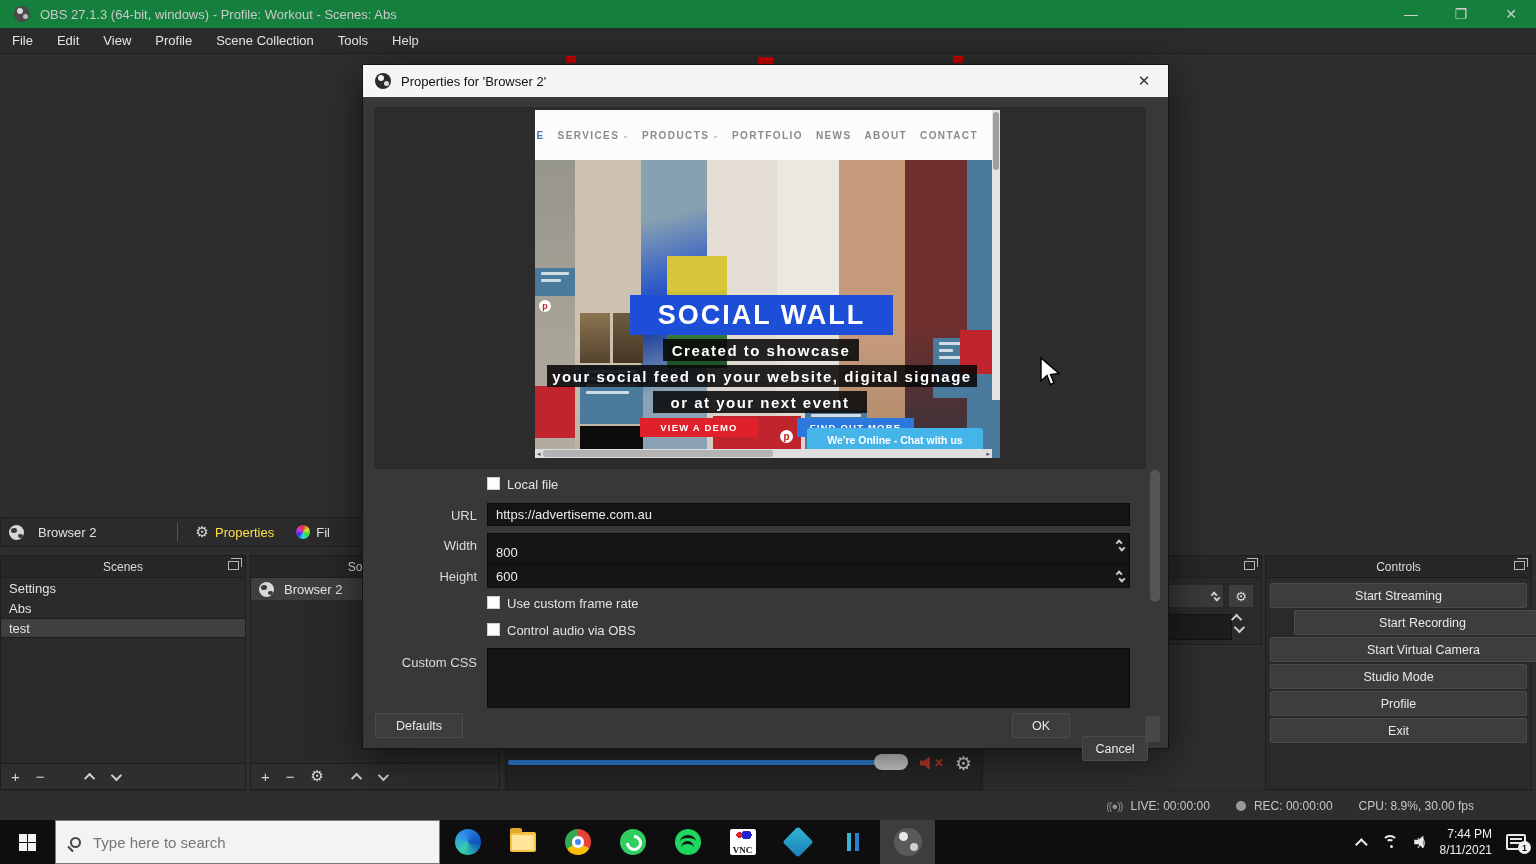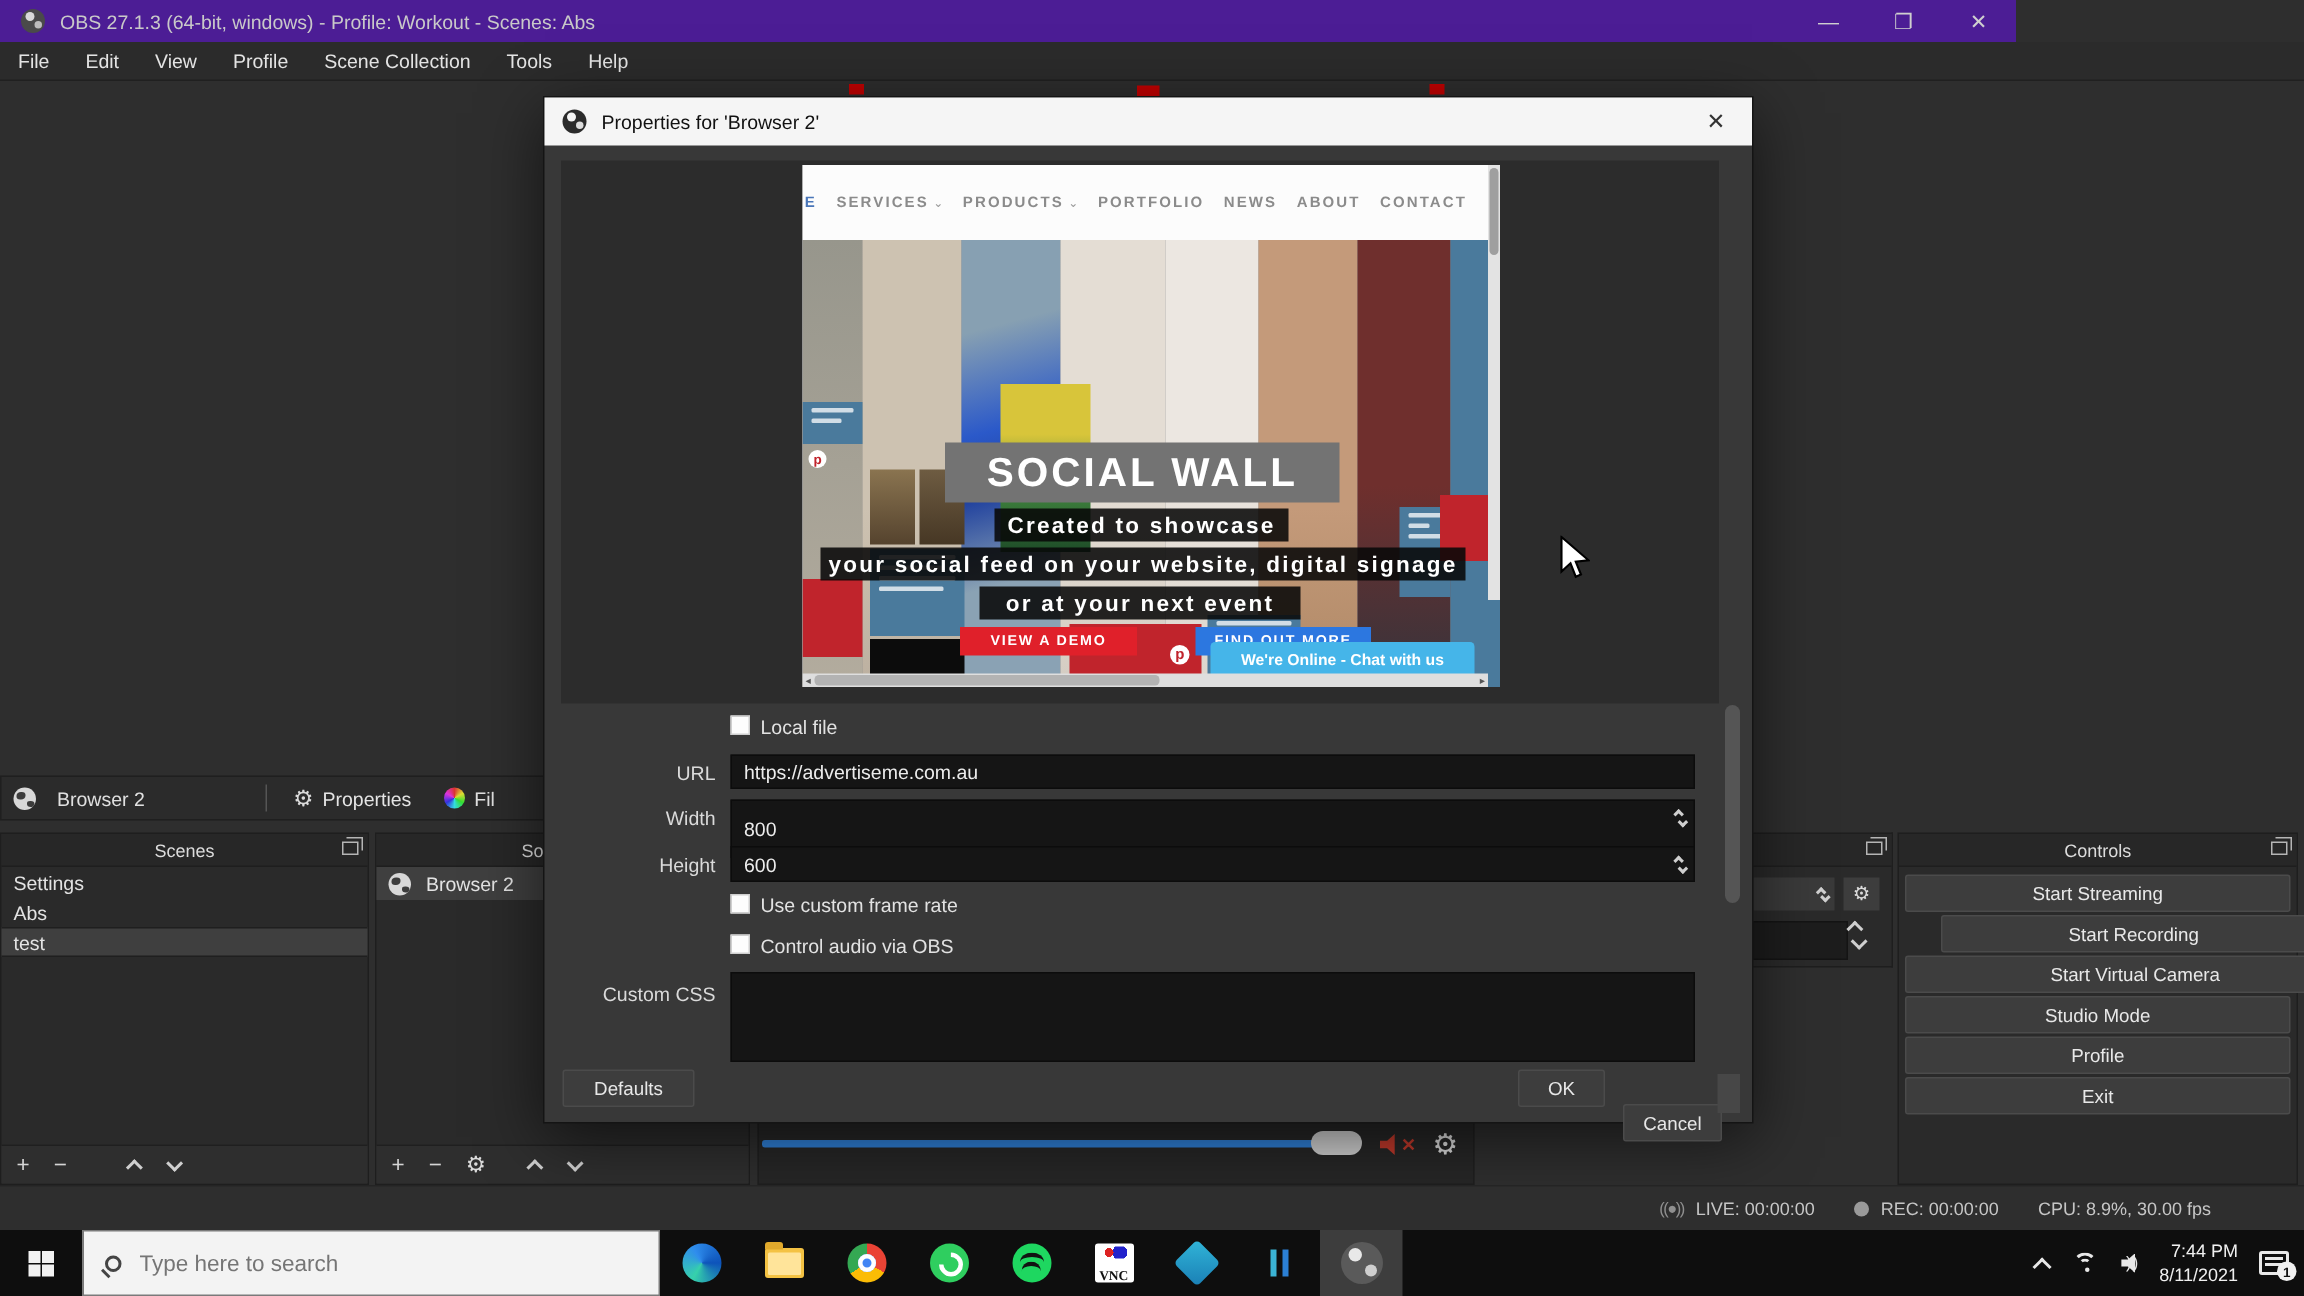--- a/index.html
+++ b/index.html
@@ -2,21 +2,21 @@
 <html><head>
 <meta charset="utf-8">
 <style>
   * { margin:0; padding:0; box-sizing:border-box; }
   html,body { background:#000; }
   body { font-family:"Liberation Sans", sans-serif; }
   #screen { position:relative; width:1536px; height:864px; overflow:hidden; background:#2e2e2e; }
   .abs { position:absolute; }
 
   
-  #titlebar { left:0; top:0; width:1344px; height:28px; background:#4c1d95; display:flex; align-items:center; }
+  #titlebar { left:0; top:0; width:1536px; height:28px; background:#15803d; display:flex; align-items:center; }
   #titlebar .title { color:#c9c9c9; font-size:13px; margin-left:10px; }
   .obslogo { width:16px; height:16px; border-radius:50%; background:#4a4a4a; position:relative; flex:none; }
   .obslogo::before { content:""; position:absolute; left:3px; top:2px; width:6px; height:6px; border-radius:50%; background:#d9d9d9; }
   .obslogo::after { content:""; position:absolute; right:2px; bottom:3px; width:5px; height:5px; border-radius:50%; background:#bdbdbd; }
   #titlebar .obslogo { margin-left:14px; }
   .wincontrols { position:absolute; right:0; top:0; height:28px; display:flex; }
   .winbtn { width:50px; height:28px; color:#cfcfcf; font-size:14px; display:flex; align-items:center; justify-content:center; }
 
   
   #menubar { left:0; top:28px; width:1536px; height:26px; background:#2b2b2b; display:flex; align-items:center; border-bottom:1px solid #202020; }
@@ -61,21 +61,21 @@
   #website { position:absolute; left:161px; top:3px; width:465px; height:348px; background:#fff; overflow:hidden; }
   #site-nav { position:absolute; left:0; top:0; width:100%; height:50px; background:#fcfcfc; display:flex; align-items:center; justify-content:flex-end; gap:13px; padding-right:22px; }
   .navlink { font-size:10px; letter-spacing:1.4px; color:#8b8b8b; font-weight:bold; }
   .navlink.active { color:#4a76b8; }
   .navcaret { color:#9a9a9a; font-size:8px; margin-left:-10px; }
   #collage { position:absolute; left:0; top:50px; width:465px; height:298px; display:flex; background:#888; }
   .tile { position:absolute; }
   .socialtile { background:#4a7a9c; }
   .socialtile i { display:block; height:3px; background:rgba(255,255,255,.75); margin:4px 6px 0 6px; border-radius:1px; }
   .socialtile i:nth-child(2n) { margin-right:14px; }
-  #sw-banner { position:absolute; left:95px; top:135px; width:263px; height:40px; background:#737373; color:#fff; font-weight:bold;
+  #sw-banner { position:absolute; left:95px; top:135px; width:263px; height:40px; background:#1d4ed8; color:#fff; font-weight:bold;
                font-size:27px; letter-spacing:2px; display:flex; align-items:center; justify-content:center; }
   .tagline { position:absolute; background:rgba(8,8,8,.88); color:#fff; font-weight:bold; font-size:15px; letter-spacing:1.5px;
              display:flex; align-items:center; justify-content:center; white-space:nowrap; }
   .sitebtn { position:absolute; height:19px; color:#fff; font-weight:bold; font-size:9.5px; letter-spacing:1.2px;
              display:flex; align-items:center; justify-content:center; }
   #chatbar { position:absolute; left:272px; top:268px; width:176px; height:24px; background:#45b5e9; border-radius:3px;
              color:#fff; font-weight:bold; font-size:10.5px; display:flex; align-items:center; justify-content:center; }
   #site-vscroll { position:absolute; right:0; top:0; width:8px; height:290px; background:#e3e3e3; }
   #site-vscroll .thumb { position:absolute; left:1px; top:2px; width:6px; height:58px; background:#9f9f9f; border-radius:3px; }
   #site-hscroll { position:absolute; left:0; bottom:0; width:457px; height:9px; background:#dedede; display:flex; align-items:center; }
@@ -185,21 +185,21 @@
   <div class="abs redhandle" style="left:566px;top:56px;width:10px;height:7px;"></div>
   <div class="abs redhandle" style="left:758px;top:57px;width:15px;height:8px;"></div>
   <div class="abs redhandle" style="left:953px;top:56px;width:10px;height:7px;"></div>
 
   <div class="abs" style="left:0;top:517px;width:363px;height:30px;background:#2b2b2b;border:1px solid #1f1f1f;display:flex;align-items:center;overflow:hidden;">
     <span class="globe" style="margin-left:8px;"></span>
     <span style="color:#e0e0e0;font-size:13px;margin-left:14px;">Browser 2</span>
     <span style="width:1px;height:18px;background:#555;margin-left:80px;"></span>
     <span style="display:flex;align-items:center;gap:6px;margin-left:18px;">
       <span class="gear">⚙</span>
-      <span style="color:#e5e5e5;font-size:13px;">Properties</span>
+      <span style="color:#fde047;font-size:13px;">Properties</span>
     </span>
     <span style="display:flex;align-items:center;gap:6px;margin-left:22px;">
       <span style="width:14px;height:14px;border-radius:50%;background:conic-gradient(#d33,#dd3,#3d3,#3dd,#33d,#d3d,#d33);"></span>
       <span style="color:#e0e0e0;font-size:13px;">Fil</span>
     </span>
   </div>
 
   <div class="abs panel" style="left:0;top:555px;width:246px;height:235px;">
     <div class="panel-header">
       <span>Scenes</span>

